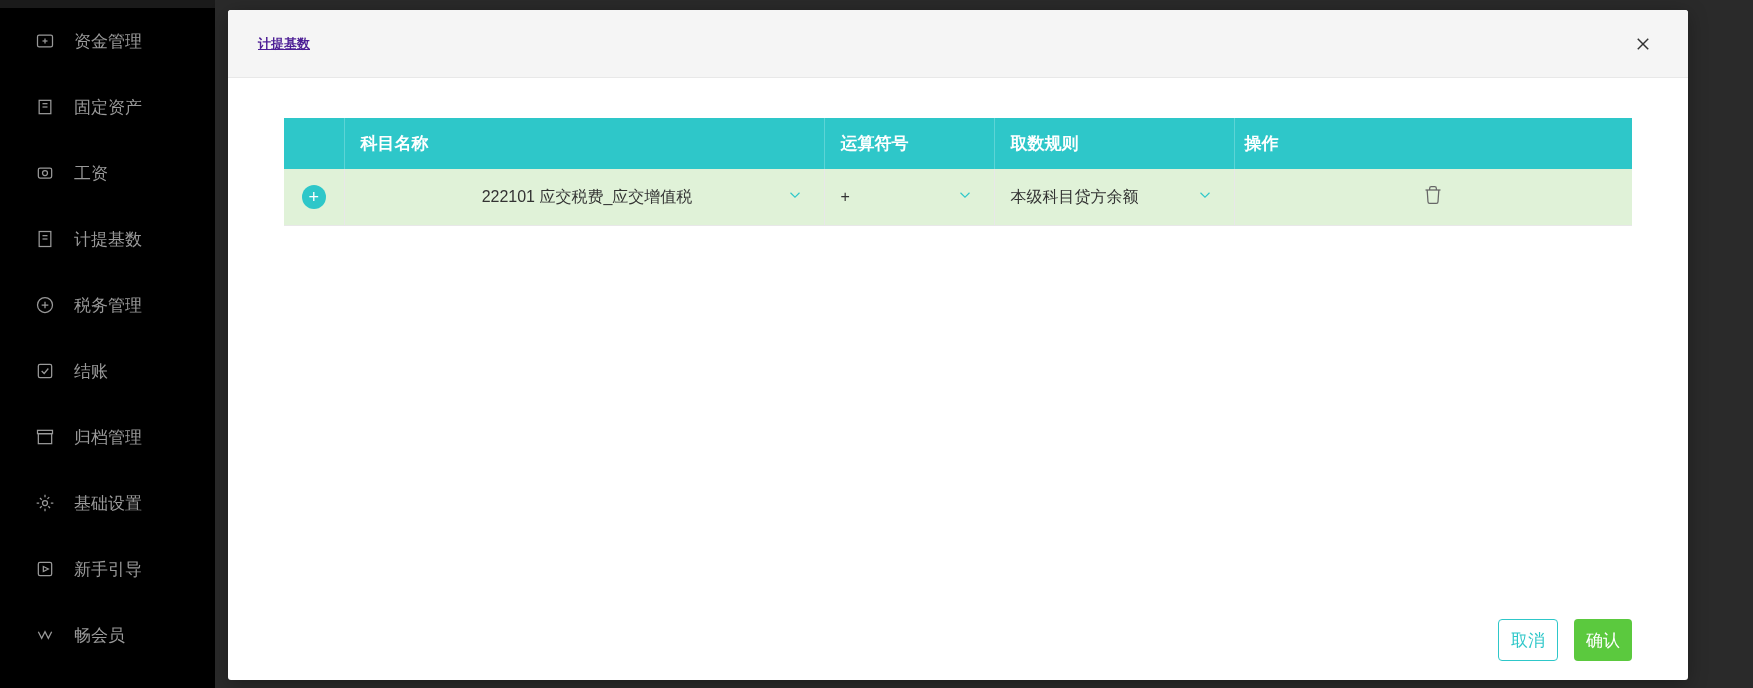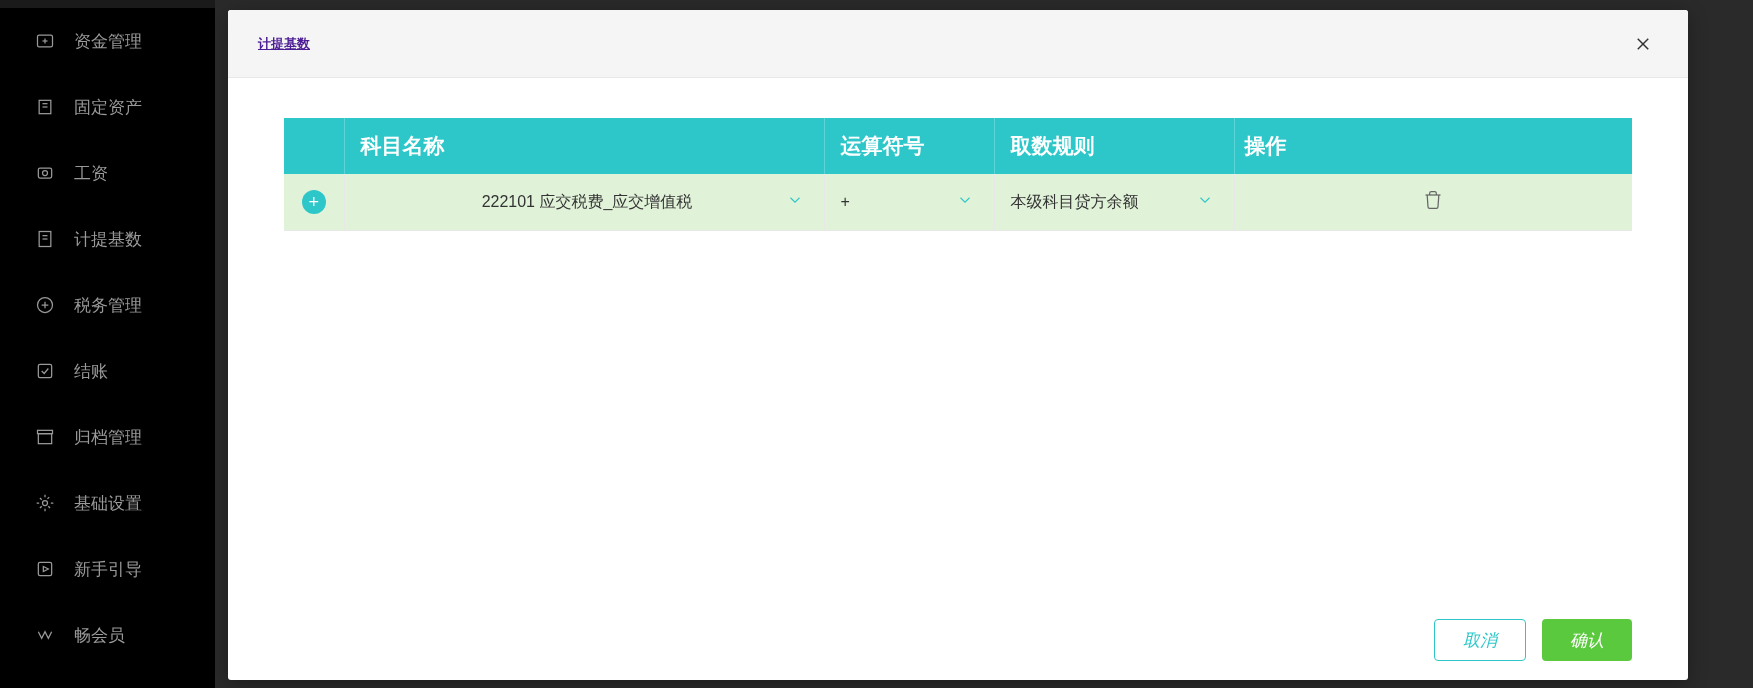--- a/index.html
+++ b/index.html
@@ -109,21 +109,21 @@
     
     .data-table {
       width: 100%;
       border-collapse: collapse;
     }
     .data-table thead tr {
       background: #2ec7c9;
     }
     .data-table thead th {
       color: #fff;
-      font-size: 21px;
+      font-size: 17px;
       font-weight: bold;
       text-align: left;
       padding: 14px 10px;
       border-right: 1px solid #5dd4d6;
     }
     .data-table thead th:last-child {
       border-right: none;
     }
     .data-table thead th.col-add {
       width: 60px;
@@ -223,29 +223,28 @@
     .modal-footer {
       height: 80px;
       display: flex;
       align-items: center;
       justify-content: flex-end;
       padding: 0 56px;
       gap: 16px;
     }
     .btn {
       height: 42px;
-      padding: 0 28px;
+      padding: 0 12px;
       border-radius: 4px;
       font-size: 17px;
       cursor: pointer;
       display: flex;
       align-items: center;
       justify-content: center;
       border: none;
-      font-style: italic;
     }
     .btn-cancel {
       background: #fff;
       color: #2ec7c9;
       border: 1px solid #2ec7c9;
     }
     .btn-confirm {
       background: #5bc93e;
       color: #fff;
     }

